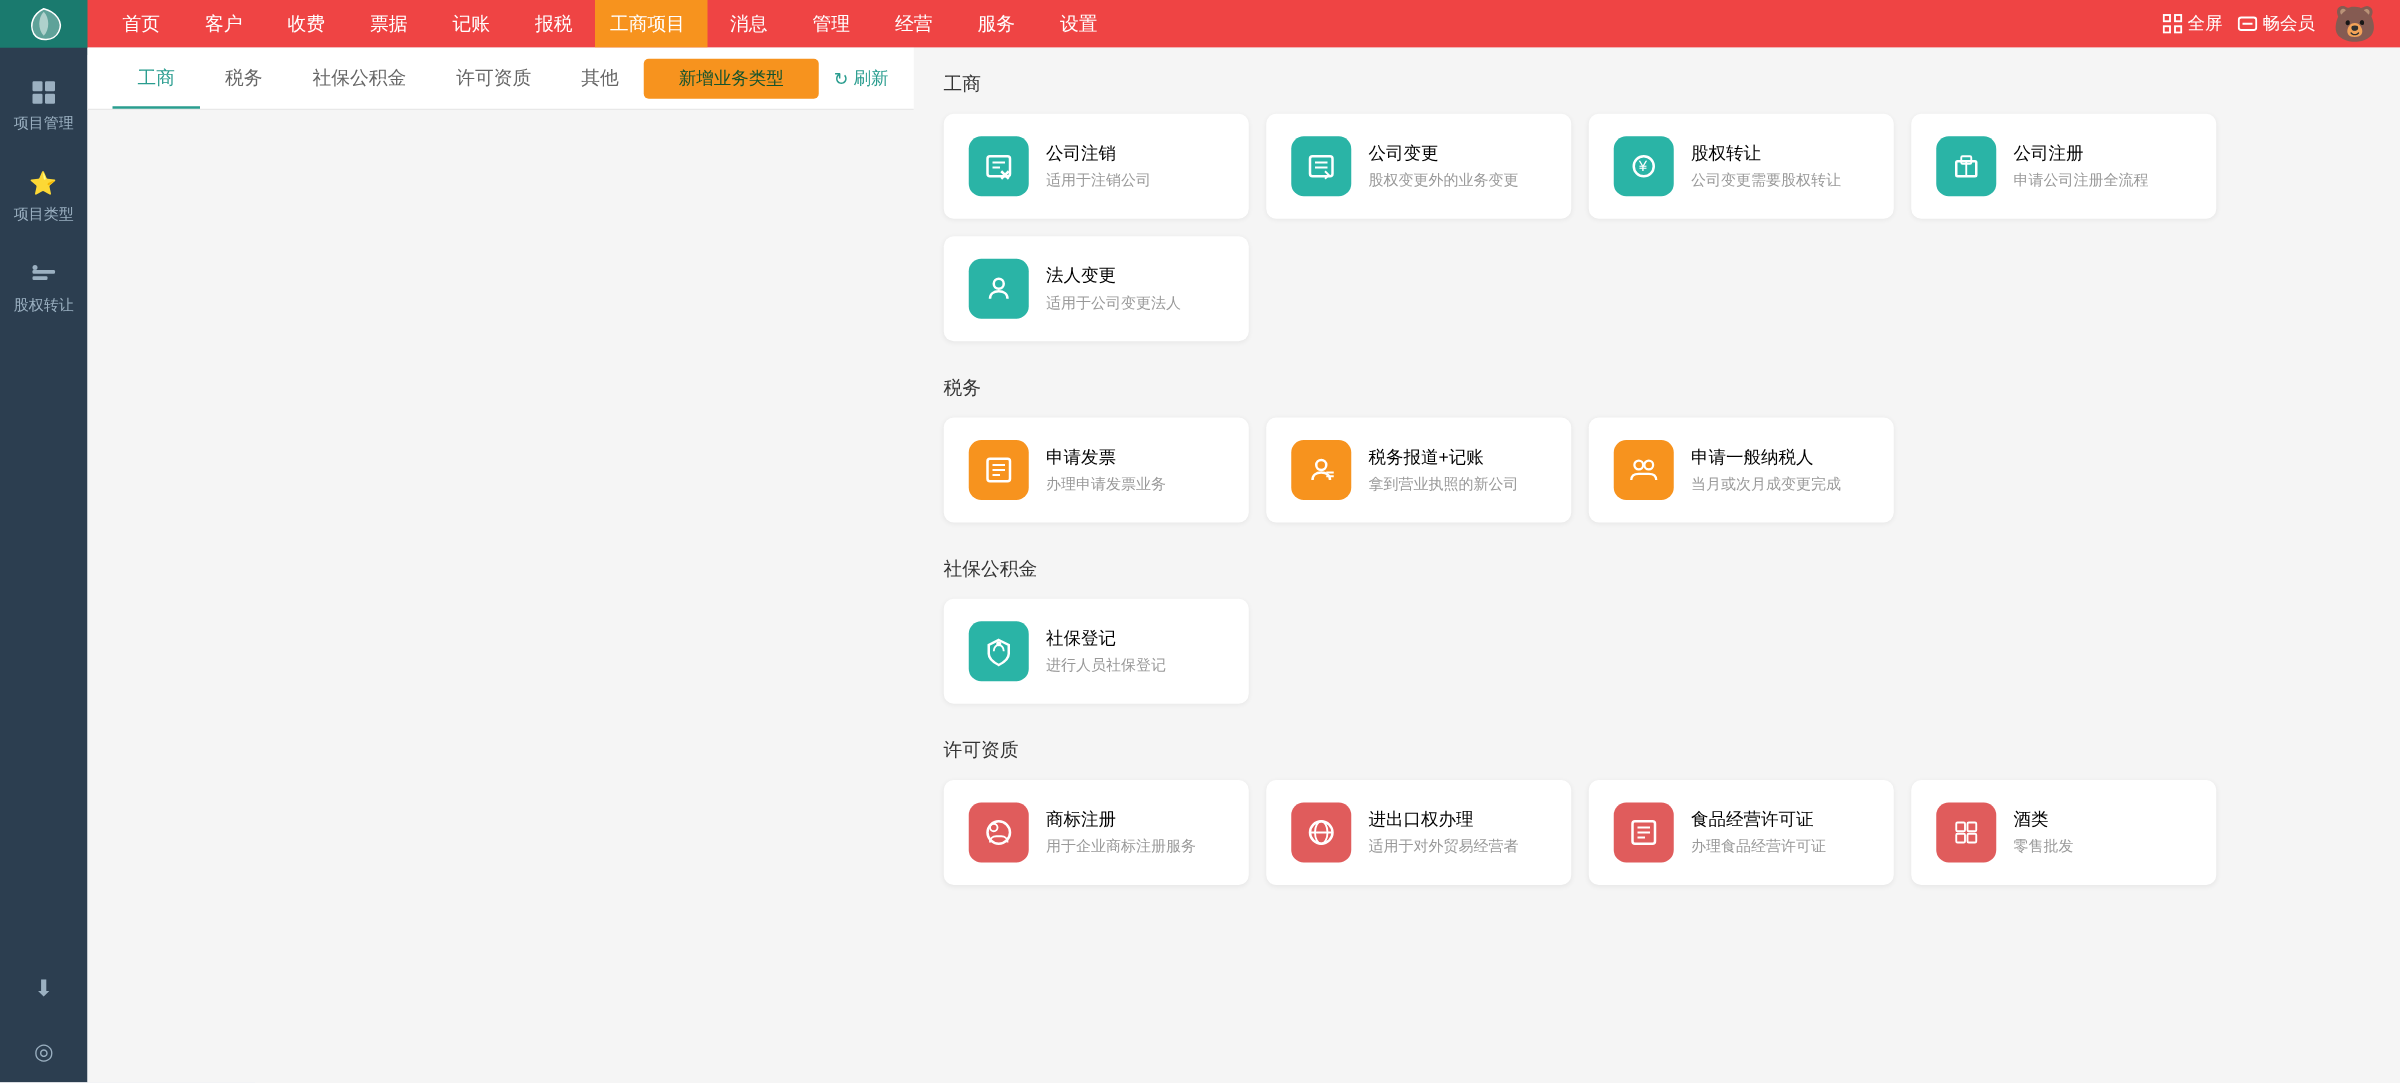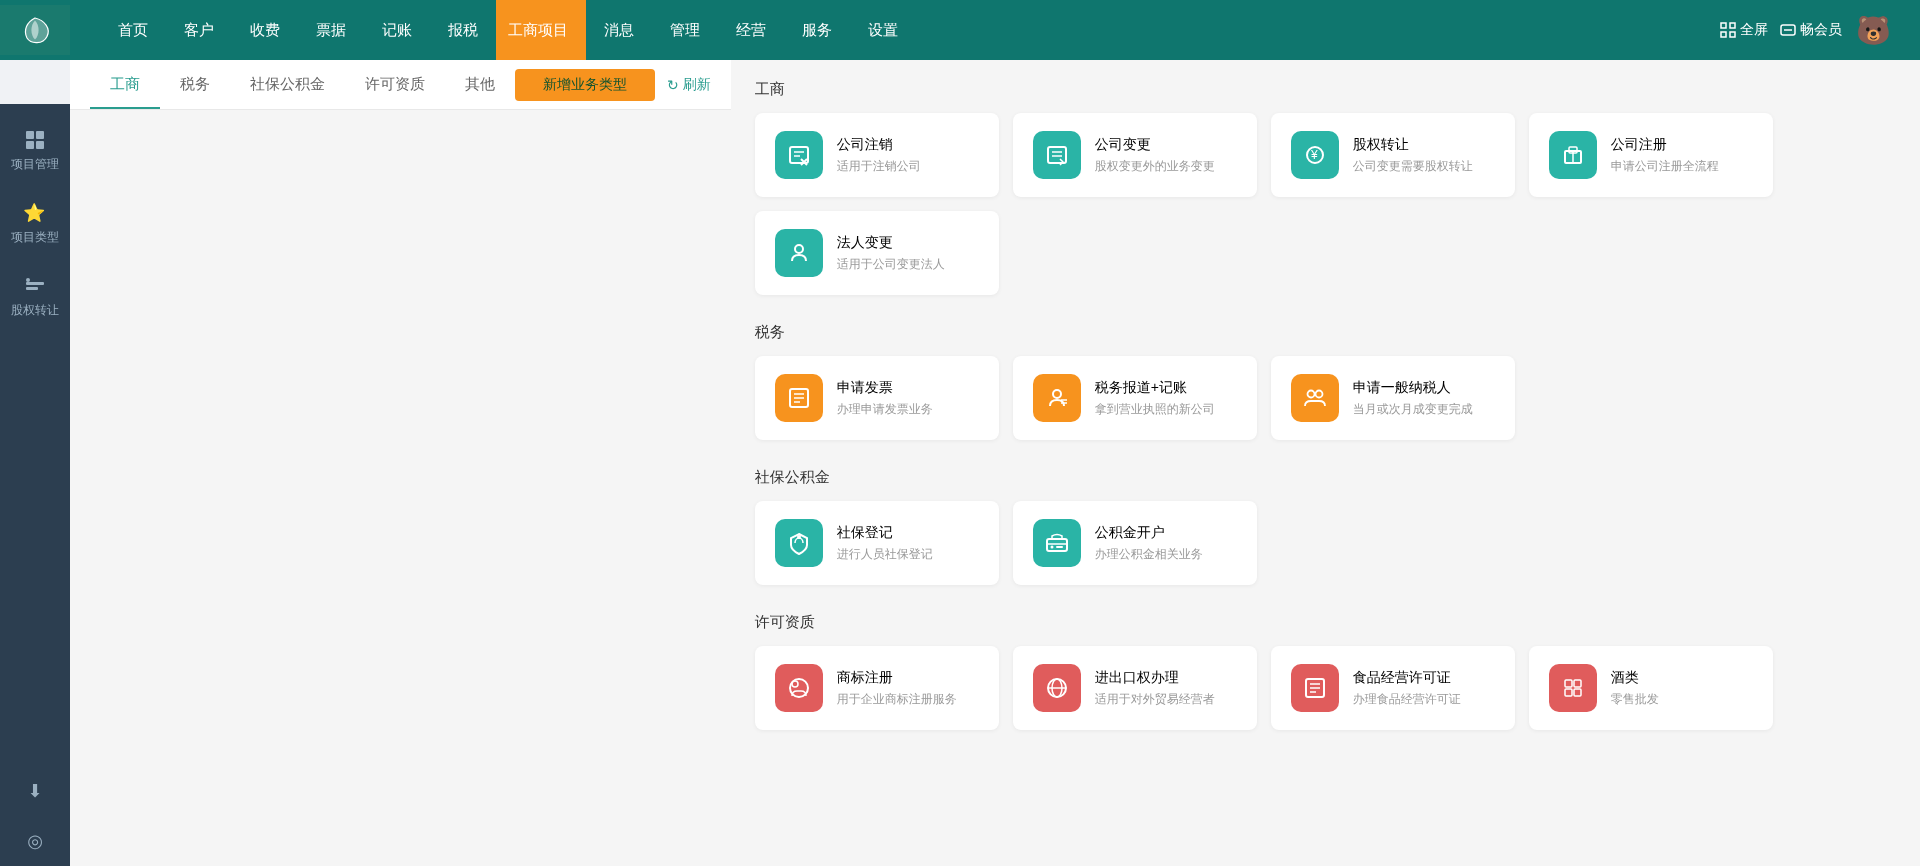--- a/index.html
+++ b/index.html
@@ -1,26 +1,25 @@
 <!DOCTYPE html>
 <html><head>
   <meta charset="utf-8">
   <style>
     * { margin: 0; padding: 0; box-sizing: border-box; }
     body { font-family: 'Microsoft YaHei', Arial, sans-serif; background: #f0f2f5; width: 1920px; height: 866px; overflow: hidden; display: flex; flex-direction: column; }
 
     
     .top-nav {
-      height: 60px;
-      background: #0f766e;
+      height: 38px;
+      background: #ef4444;
       display: flex;
       align-items: center;
       padding: 0 0 0 0;
       flex-shrink: 0;
-      gap: 20px;
     }
     .top-nav .logo {
       width: 70px;
       height: 50px;
       background: #1a7a6e;
       display: flex;
       align-items: center;
       justify-content: center;
       flex-shrink: 0;
     }
@@ -44,21 +43,21 @@
     }
     .nav-item.active {
       background: #f7931e;
       color: #fff;
       border-radius: 0;
       padding-left: 12px;
     }
     .top-nav .right-actions {
       display: flex;
       gap: 12px;
-      padding-right: 26px;
+      padding-right: 16px;
       color: #fff;
       font-size: 14px;
     }
     .top-nav .right-actions span {
       cursor: pointer;
       display: flex;
       align-items: center;
       gap: 4px;
     }
     .avatar-bear {
@@ -79,21 +78,20 @@
 
     
     .sidebar {
       width: 70px;
       background: #2c3e50;
       display: flex;
       flex-direction: column;
       align-items: center;
       padding-top: 10px;
       flex-shrink: 0;
-      margin-top: 44px;
     }
     .sidebar-item {
       width: 100%;
       display: flex;
       flex-direction: column;
       align-items: center;
       padding: 14px 0;
       color: #9bb0c1;
       font-size: 12px;
       cursor: pointer;
@@ -482,35 +480,20 @@
                 <path d="M14 5 L22 9 L22 16 C22 20 18 23 14 25 C10 23 6 20 6 16 L6 9 Z" stroke="white" stroke-width="2" fill="none"></path>
                 <path d="M10 14 C10 11 12 9 14 9 C16 9 18 11 18 14" stroke="white" stroke-width="1.5" fill="none"></path>
                 <circle cx="14" cy="8" r="2" fill="white"></circle>
               </svg>
           </div>
           <div class="card-info">
             <div class="card-title">社保登记</div>
             <div class="card-desc">进行人员社保登记</div>
           </div>
         </div>
-        <div class="service-card">
-          <div class="card-icon icon-teal">
-            <svg width="28" height="28" viewBox="0 0 28 28" fill="none">
-                <rect x="4" y="10" width="20" height="12" rx="2" stroke="white" stroke-width="2"></rect>
-                <line x1="4" y1="15" x2="24" y2="15" stroke="white" stroke-width="1.5"></line>
-                <circle cx="9" cy="18" r="1.5" fill="white"></circle>
-                <rect x="13" y="17" width="7" height="2" rx="1" fill="white"></rect>
-                <path d="M9 10 L9 7 Q14 4 19 7 L19 10" stroke="white" stroke-width="1.5" fill="none"></path>
-              </svg>
-          </div>
-          <div class="card-info">
-            <div class="card-title">公积金开户</div>
-            <div class="card-desc">办理公积金相关业务</div>
-          </div>
-        </div>
       </div>
 
       <div class="section-title">许可资质</div>
       <div class="card-grid">
         <div class="service-card">
           <div class="card-icon icon-red">
             <svg width="28" height="28" viewBox="0 0 28 28" fill="none">
                 <circle cx="14" cy="14" r="9" stroke="white" stroke-width="2"></circle>
                 <circle cx="10" cy="10" r="3" stroke="white" stroke-width="1.5"></circle>
                 <path d="M7 22c0-3 2-5 5-5h4c3 0 5 2 5 5" stroke="white" stroke-width="1.5" fill="none"></path>

